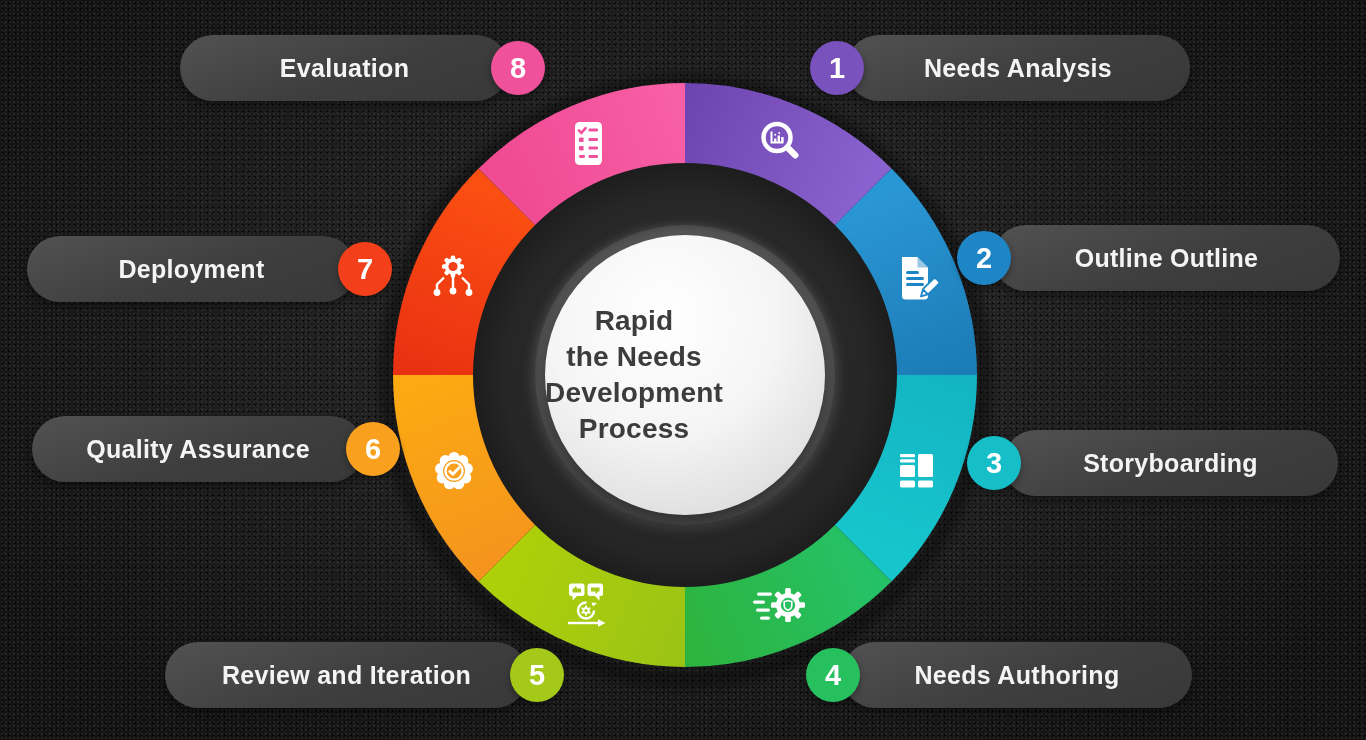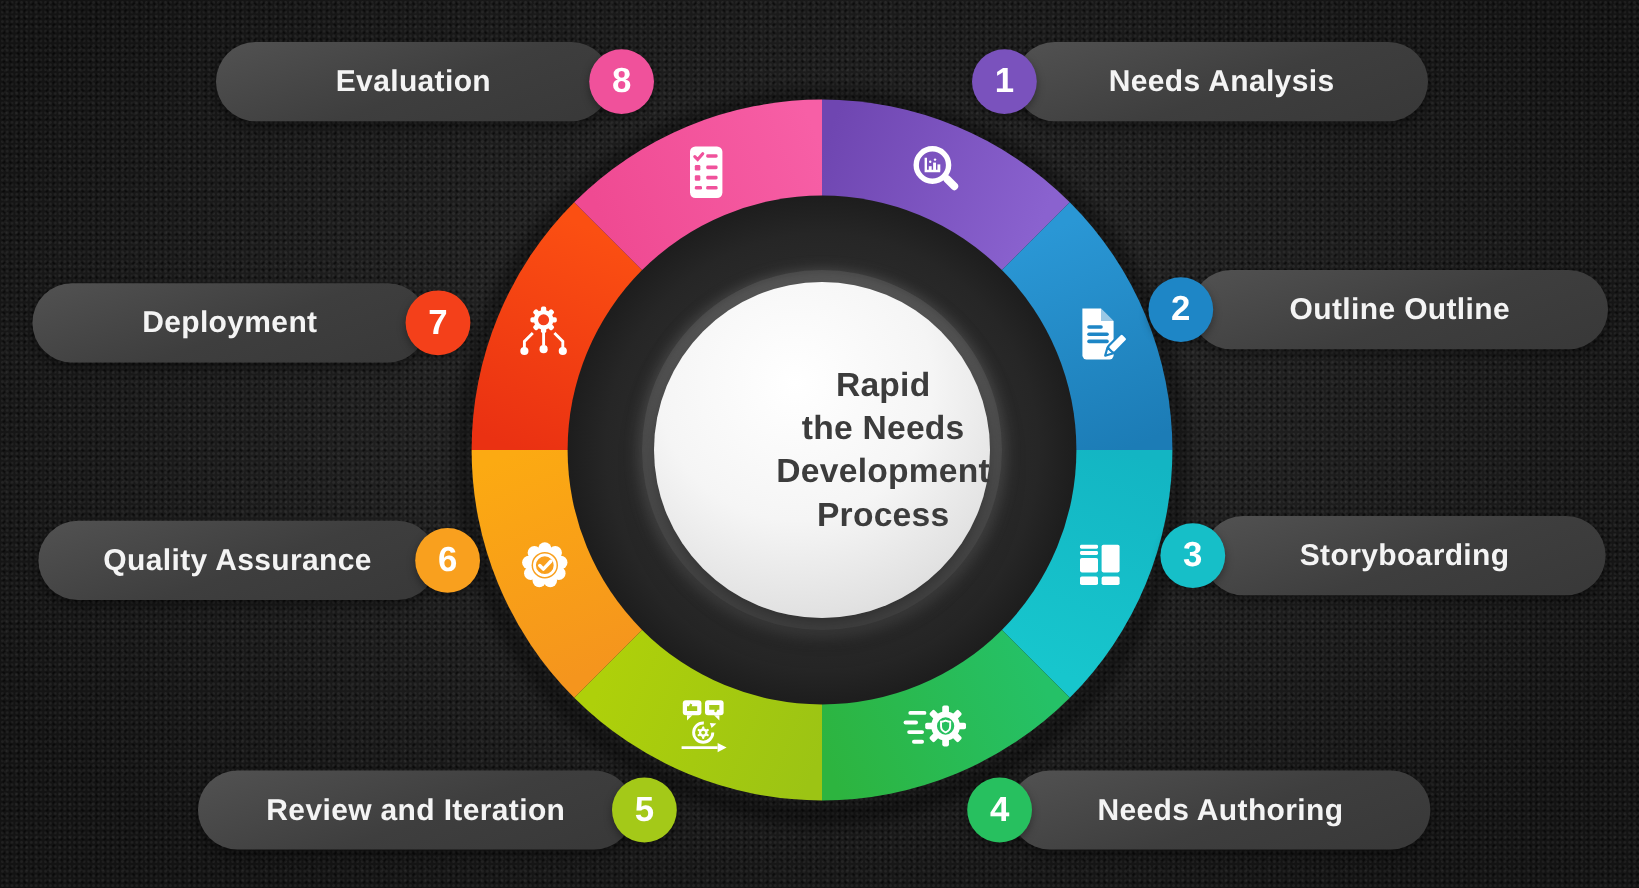--- a/index.html
+++ b/index.html
@@ -12,21 +12,21 @@
       radial-gradient(rgba(0,0,0,0.6) 1px, transparent 1.4px),
       radial-gradient(rgba(255,255,255,0.035) 1.2px, transparent 1.6px),
       radial-gradient(ellipse at 50% 45%, rgba(70,70,70,0.25), rgba(0,0,0,0.4) 85%);
     background-size:4px 4px,6px 6px,9px 9px,100% 100%;
   }
   #wheel-svg{position:absolute;left:0;top:0;}
   .center-circle{
     position:absolute;left:545px;top:235px;width:280px;height:280px;border-radius:50%;
     background:radial-gradient(circle at 42% 30%, #ffffff 0%, #f5f5f5 45%, #e2e2e2 75%, #cfcfcf 100%);
     box-shadow:0 12px 26px rgba(0,0,0,0.55), 0 0 0 10px rgba(120,120,120,0.28);
-    display:flex;align-items:center;justify-content:flex-end;text-align:center;
+    display:flex;align-items:center;justify-content:flex-start;text-align:center;
   }
   .center-title{font-weight:700;font-size:28px;line-height:36px;color:#3c3c3c;letter-spacing:0.2px;}
   .wheel-icon{position:absolute;width:58px;height:58px;}
   .wheel-icon svg{display:block;}
   .pill-group{position:absolute;height:66px;}
   .pill{
     position:absolute;top:0;height:66px;border-radius:33px;
     background:linear-gradient(160deg,#525252 0%,#3e3e3e 55%,#383838 100%);
     box-shadow:0 4px 10px rgba(0,0,0,0.4);
     display:flex;align-items:center;justify-content:center;
@@ -40,21 +40,21 @@
   }
   .pill-group.right .pill{left:36px;right:0;}
   .pill-group.right .badge{left:0;}
   .pill-group.left .pill{left:0;right:36px;}
   .pill-group.left .badge{right:0;}
   .pg1{left:810px;top:35px;width:380px;}
   .pg2{left:957px;top:225px;width:383px;}
   .pg3{left:967px;top:430px;width:371px;}
   .pg4{left:806px;top:642px;width:386px;}
   .pg5{left:165px;top:642px;width:399px;}
-  .pg6{left:32px;top:434px;width:368px;}
+  .pg6{left:32px;top:416px;width:368px;}
   .pg7{left:27px;top:212px;width:365px;margin-top:24px;}
   .pg8{left:180px;top:35px;width:365px;}
 </style>
 </head>
 <body>
 
 <div class="stage">
 
   <svg id="wheel-svg" width="1366" height="740" viewBox="0 0 1366 740">
   <defs>

